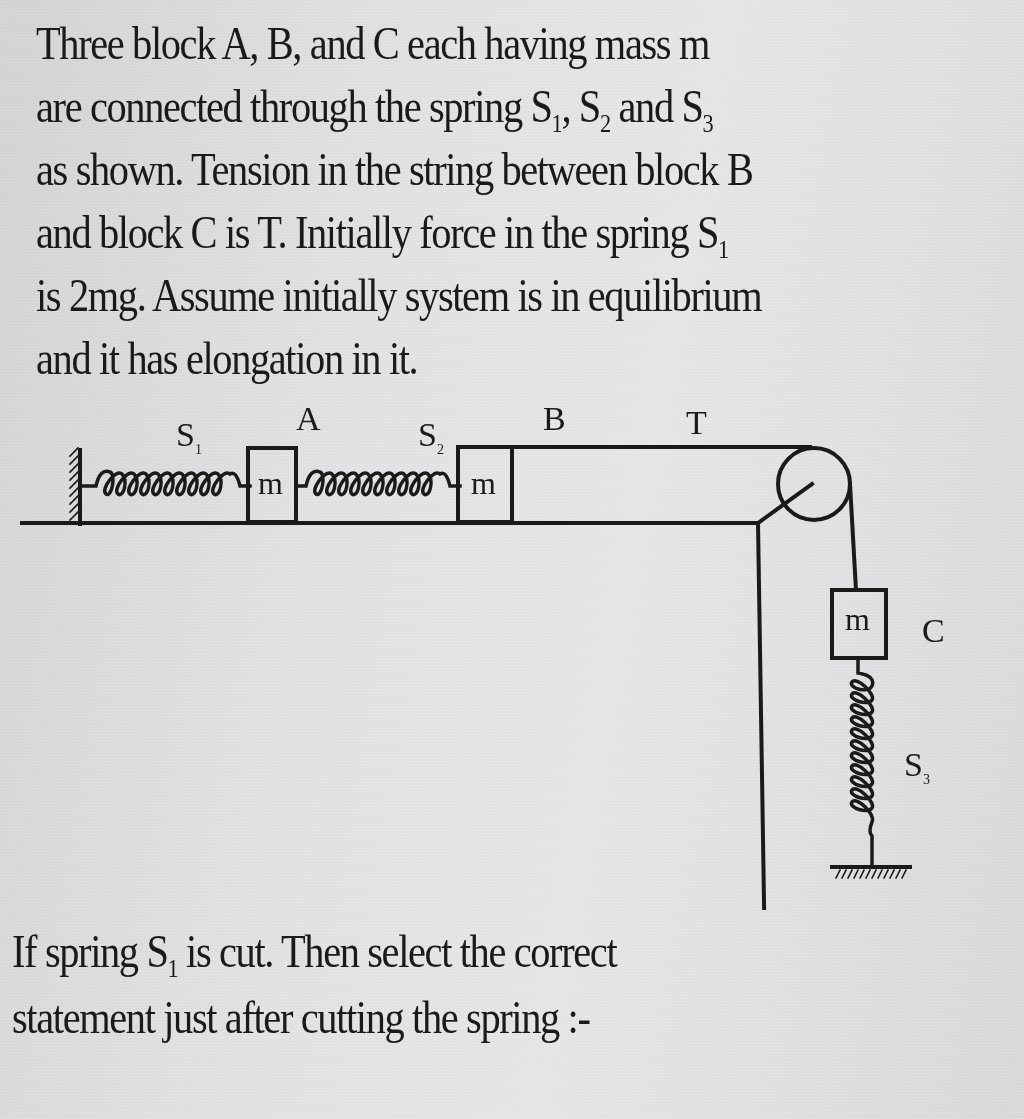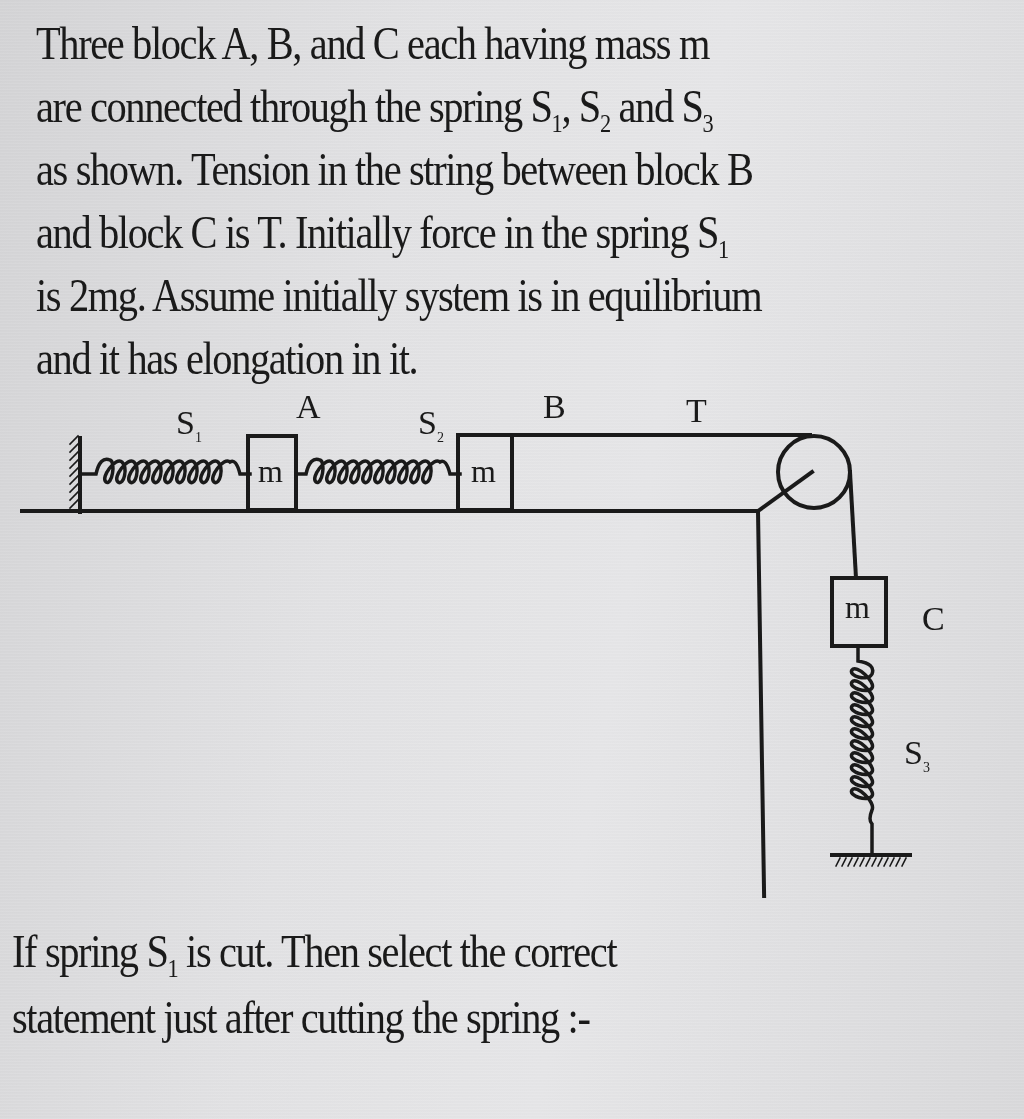--- a/index.html
+++ b/index.html
@@ -37,21 +37,21 @@
       white-space: nowrap;
     }
     sub {
       font-size: 26px;
       vertical-align: -10px;
       line-height: 0;
     }
     .diagram {
       position: absolute;
       left: 0;
-      top: 378px;
+      top: 390px;
       width: 852px;
       height: 520px;
     }
     .diagram svg {
       width: 1024px;
       height: 520px;
       display: block;
     }
     .diagram text {
       font-family: "Liberation Serif", "DejaVu Serif", serif;

